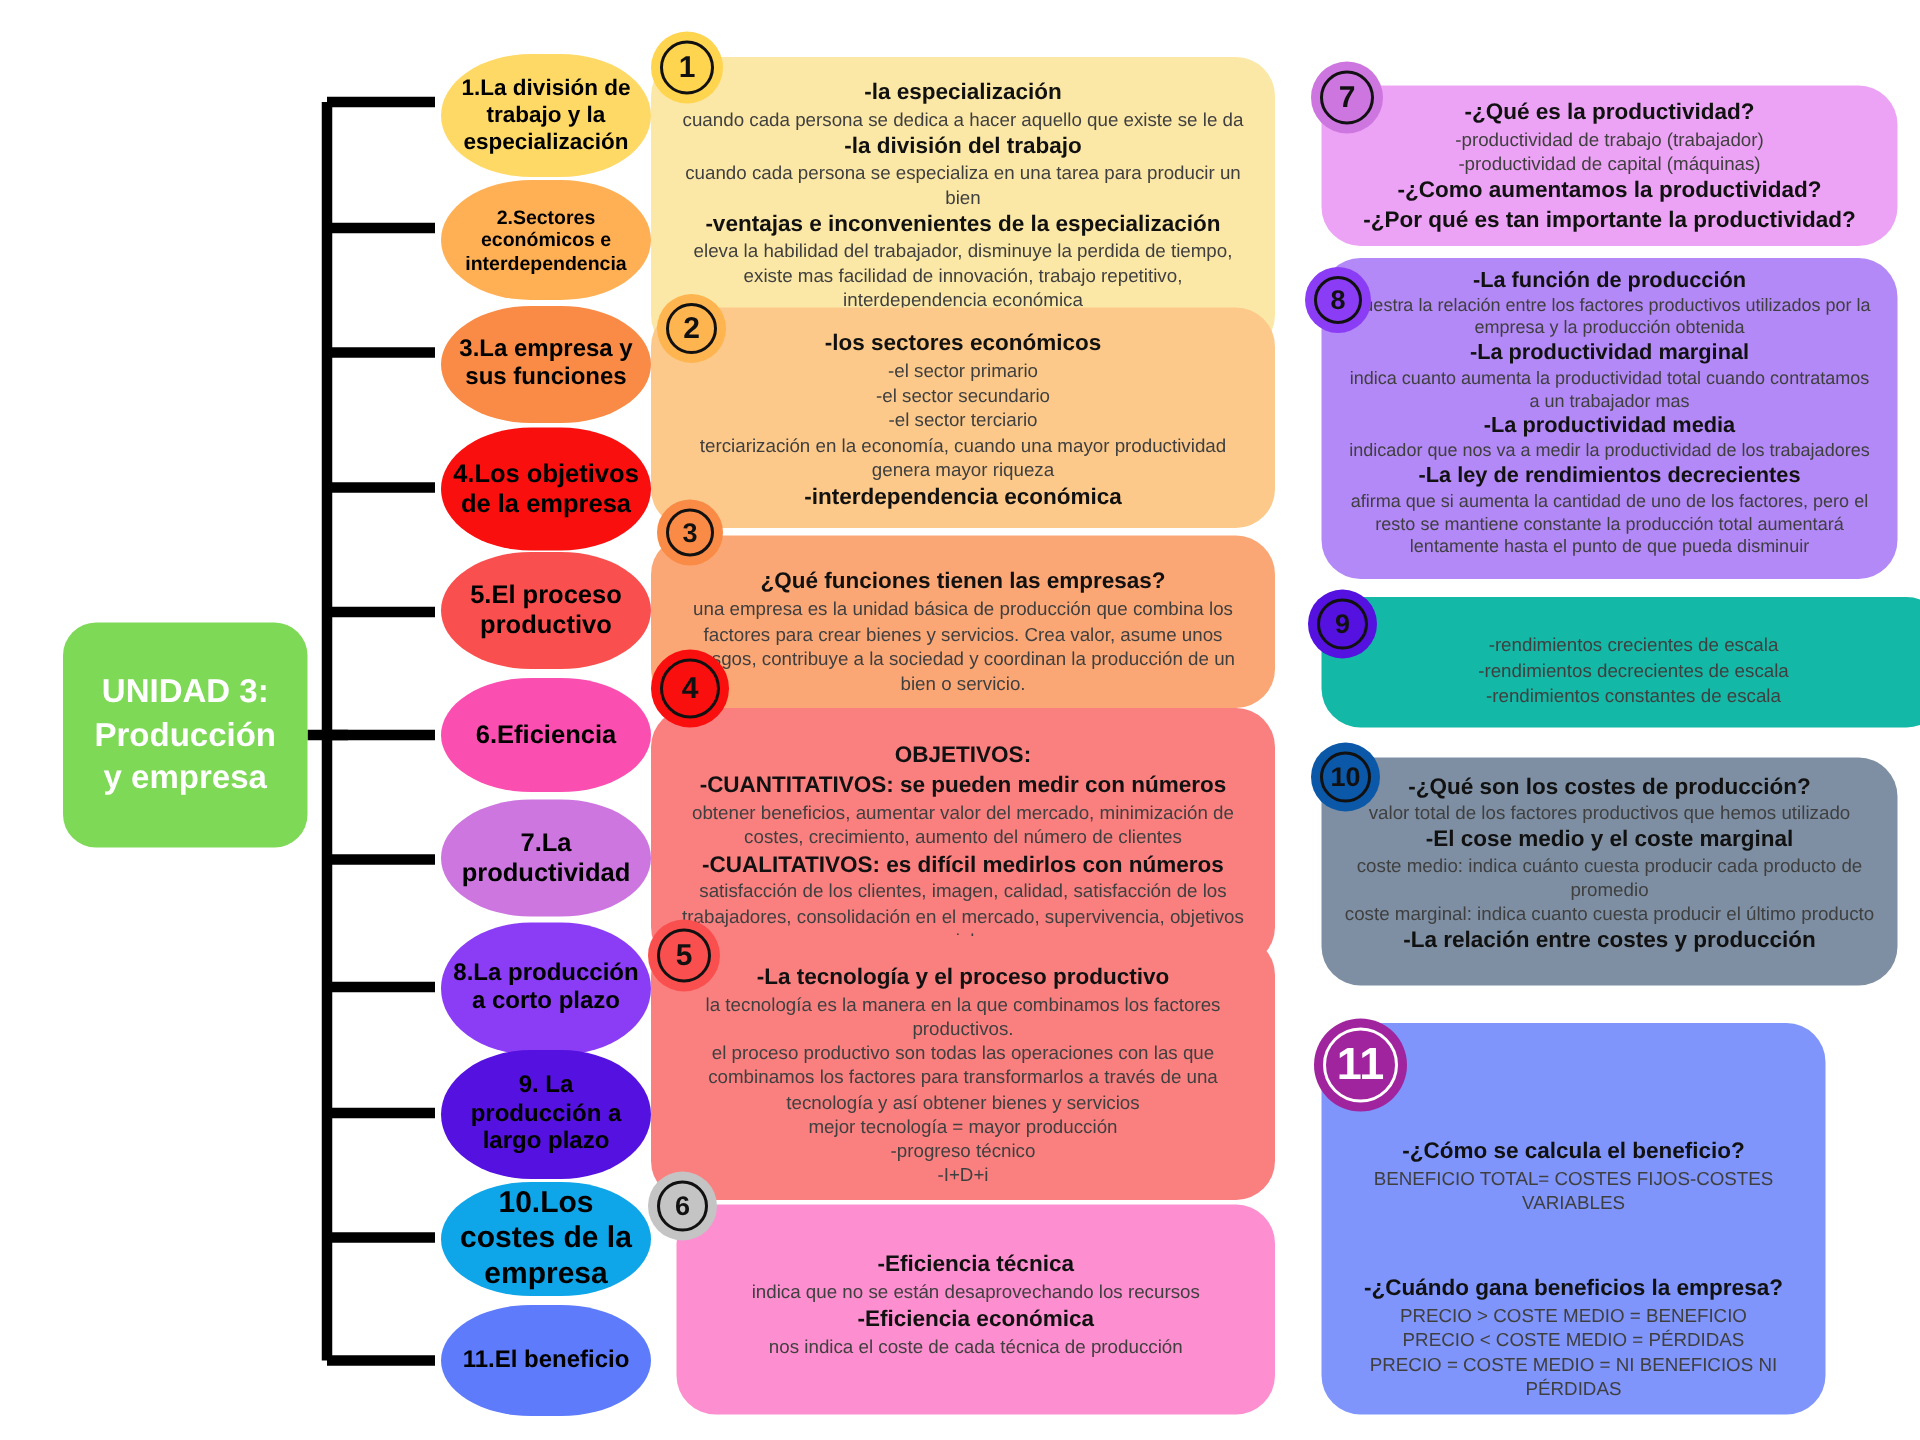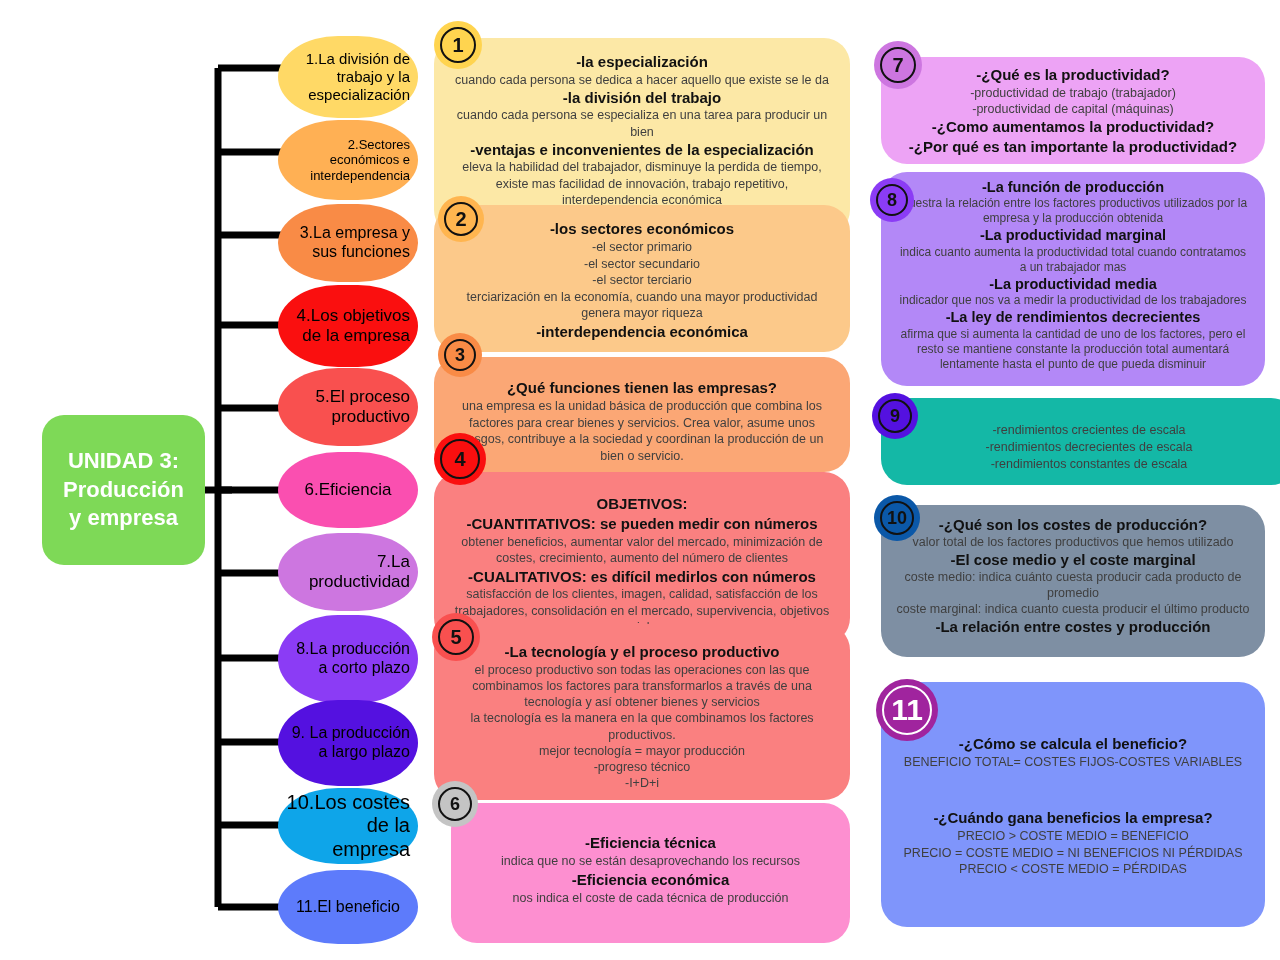--- a/index.html
+++ b/index.html
@@ -25,26 +25,26 @@
     font-size:22px;font-weight:bold;line-height:1.3;
     box-sizing:border-box;padding:6px;
   }
 
   
   .tree{position:absolute;left:0;top:0;width:1280px;height:960px;pointer-events:none;}
 
   
   .pill{
     position:absolute;
-    left:278px;
+    left:294px;
     width:140px;
     border-radius:60px/50%;
     display:flex;align-items:center;justify-content:center;
-    text-align:right;
-    font-weight:normal;
+    text-align:center;
+    font-weight:bold;
     color:#000;
     box-sizing:border-box;
     padding:4px 8px;
     line-height:1.18;
   }
 
   
   .card{
     position:absolute;
     border-radius:26px;
@@ -176,22 +176,22 @@
         <span class="p">obtener beneficios, aumentar valor del mercado, minimización de costes, crecimiento, aumento del número de clientes</span>
         <span class="h" style="font-size: 15px;">-CUALITATIVOS: es difícil medirlos con números</span>
         <span class="p">satisfacción de los clientes, imagen, calidad, satisfacción de los trabajadores, consolidación en el mercado, supervivencia, objetivos sociales.</span>
       </div>
       <div class="badge" style="left: 434px; top: 433px; width: 52px; height: 52px; background: rgb(250, 15, 15); color: rgb(17, 17, 17); font-size: 20px;">
         <div class="ring"></div>
         <span class="num">4</span>
       </div>
       <div class="card" style="left: 434px; top: 624px; width: 416px; min-height: 156px; background: rgb(250, 128, 128); font-size: 12.5px; line-height: 1.3; padding-top: 18px;">
         <span class="h" style="font-size: 15px;">-La tecnología y el proceso productivo</span>
+        <span class="p">la tecnología es la manera en la que combinamos los factores productivos.</span>
         <span class="p">el proceso productivo son todas las operaciones con las que combinamos los factores para transformarlos a través de una tecnología y así obtener bienes y servicios</span>
-        <span class="p">la tecnología es la manera en la que combinamos los factores productivos.</span>
         <span class="p">mejor tecnología = mayor producción</span>
         <span class="p">-progreso técnico</span>
         <span class="p">-I+D+i</span>
       </div>
       <div class="badge" style="left: 432px; top: 613px; width: 48px; height: 48px; background: rgb(249, 80, 79); color: rgb(17, 17, 17); font-size: 20px;">
         <div class="ring"></div>
         <span class="num">5</span>
       </div>
       <div class="card" style="left: 451px; top: 803px; width: 399px; min-height: 140px; background: rgb(253, 143, 208); font-size: 12.5px; line-height: 1.33; padding-top: 30px;">
         <span class="h" style="font-size: 15px;">-Eficiencia técnica</span>
@@ -242,28 +242,28 @@
         <span class="p">valor total de los factores productivos que hemos utilizado</span>
         <span class="h" style="font-size: 15px;">-El cose medio y el coste marginal</span>
         <span class="p">coste medio: indica cuánto cuesta producir cada producto de promedio</span>
         <span class="p">coste marginal: indica cuanto cuesta producir el último producto</span>
         <span class="h" style="font-size: 15px;">-La relación entre costes y producción</span>
       </div>
       <div class="badge" style="left: 874px; top: 495px; width: 46px; height: 46px; background: rgb(11, 88, 168); color: rgb(17, 17, 17); font-size: 18px;">
         <div class="ring"></div>
         <span class="num">10</span>
       </div>
-      <div class="card" style="left: 881px; top: 682px; width: 384px; min-height: 245px; background: rgb(127, 149, 251); font-size: 12.5px; line-height: 1.32; padding-top: 52px; text-align: center;">
+      <div class="card" style="left: 881px; top: 682px; width: 336px; min-height: 245px; background: rgb(127, 149, 251); font-size: 12.5px; line-height: 1.32; padding-top: 76px; text-align: center;">
         <span class="h" style="font-size: 15px;">-¿Cómo se calcula el beneficio?</span>
         <span class="p">BENEFICIO TOTAL= COSTES FIJOS-COSTES VARIABLES</span>
         <span class="spacer"></span>
         <span class="h" style="font-size: 15px; margin-top: 26px;">-¿Cuándo gana beneficios la empresa?</span>
         <span class="p">PRECIO &gt; COSTE MEDIO = BENEFICIO</span>
+        <span class="p">PRECIO &lt; COSTE MEDIO = PÉRDIDAS</span>
         <span class="p">PRECIO = COSTE MEDIO = NI BENEFICIOS NI PÉRDIDAS</span>
-        <span class="p">PRECIO &lt; COSTE MEDIO = PÉRDIDAS</span>
       </div>
       <div class="badge" style="left: 876px; top: 679px; width: 62px; height: 62px; background: rgb(160, 36, 158); color: rgb(255, 255, 255); font-size: 30px;">
         <div class="ring" style="border-color: rgb(255, 255, 255);"></div>
         <span class="num">11</span>
       </div>
     </div>
 
 </div>
 
 </body></html>

